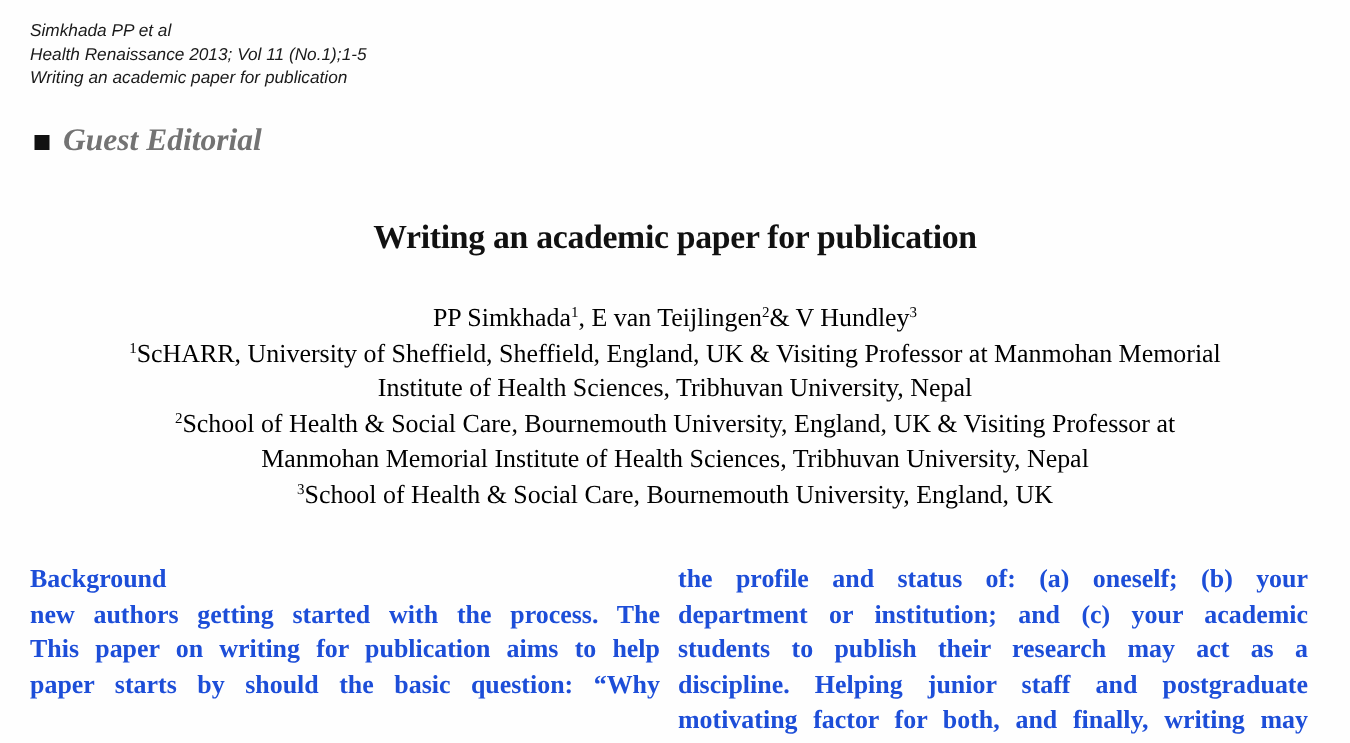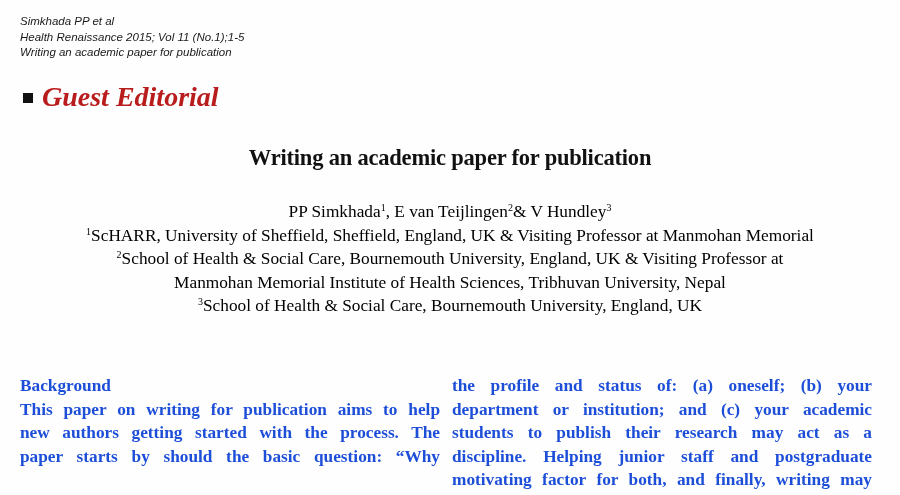--- a/index.html
+++ b/index.html
@@ -13,22 +13,22 @@
     position: absolute; left: 20px; top: 14px;
     font-family: "Liberation Sans", sans-serif;
     font-style: italic; font-size: 11.5px; line-height: 15.5px;
     color: #1a1a1a;
   }
   .running-head div { white-space: nowrap; }
   .section-tag {
     position: absolute; left: 23px; top: 81px;
     display: flex; align-items: center;
     font-family: "Liberation Serif", serif;
-    font-weight: bold; font-style: italic; font-size: 28px;
-    color: #b91c1c;
+    font-weight: bold; font-style: italic; font-size: 21px;
+    color: #737373;
   }
   .section-tag .bullet {
     display: inline-block; width: 10px; height: 10px;
     background: #111; margin-right: 9px; margin-top: 2px;
   }
   .title {
     position: absolute; left: 0; width: 900px; top: 145px;
     text-align: center;
     font-weight: bold; font-size: 22.5px; letter-spacing: -0.2px;
     color: #111;
@@ -47,45 +47,46 @@
   .col-left { left: 20px; }
   .col-right { left: 452px; }
   .col .line { white-space: nowrap; text-align: justify; text-align-last: justify; font-weight: bold; }
   .col .heading { font-weight: bold; white-space: nowrap; }
 </style>
 </head>
 <body>
 
 <div class="running-head">
   <div>Simkhada PP et al</div>
-  <div>Health Renaissance 2015; Vol 11 (No.1);1-5</div>
+  <div>Health Renaissance 2013; Vol 11 (No.1);1-5</div>
   <div>Writing an academic paper for publication</div>
 </div>
 
 <div class="section-tag">
   <span class="bullet"></span>
   <span>Guest Editorial</span>
 </div>
 
 <div class="title">Writing an academic paper for publication</div>
 
 <div class="authors-block">
   <div>
     <span>PP Simkhada</span><sup>1</sup><span>, E van Teijlingen</span><sup>2</sup><span>&amp; V Hundley</span><sup>3</sup>
   </div>
   <div><sup>1</sup><span>ScHARR, University of Sheffield, Sheffield, England, UK &amp; Visiting Professor at Manmohan Memorial</span></div>
+  <div><span>Institute of Health Sciences, Tribhuvan University, Nepal</span></div>
   <div><sup>2</sup><span>School of Health &amp; Social Care, Bournemouth University, England, UK &amp; Visiting Professor at</span></div>
   <div><span>Manmohan Memorial Institute of Health Sciences, Tribhuvan University, Nepal</span></div>
   <div><sup>3</sup><span>School of Health &amp; Social Care, Bournemouth University, England, UK</span></div>
 </div>
 
 <div class="col col-left">
   <div class="heading">Background</div>
+  <div class="line">new authors getting started with the process.  The</div>
   <div class="line">This paper on writing for publication aims to help</div>
-  <div class="line">new authors getting started with the process.  The</div>
   <div class="line">paper starts by should the basic question: “Why</div>
 </div>
 
 <div class="col col-right">
   <div class="line">the profile and status of: (a) oneself; (b) your</div>
   <div class="line">department or institution; and (c) your academic</div>
   <div class="line">students to publish their research may act as a</div>
   <div class="line">discipline.  Helping junior staff and postgraduate</div>
   <div class="line">motivating factor for both, and finally, writing may</div>
 </div>

